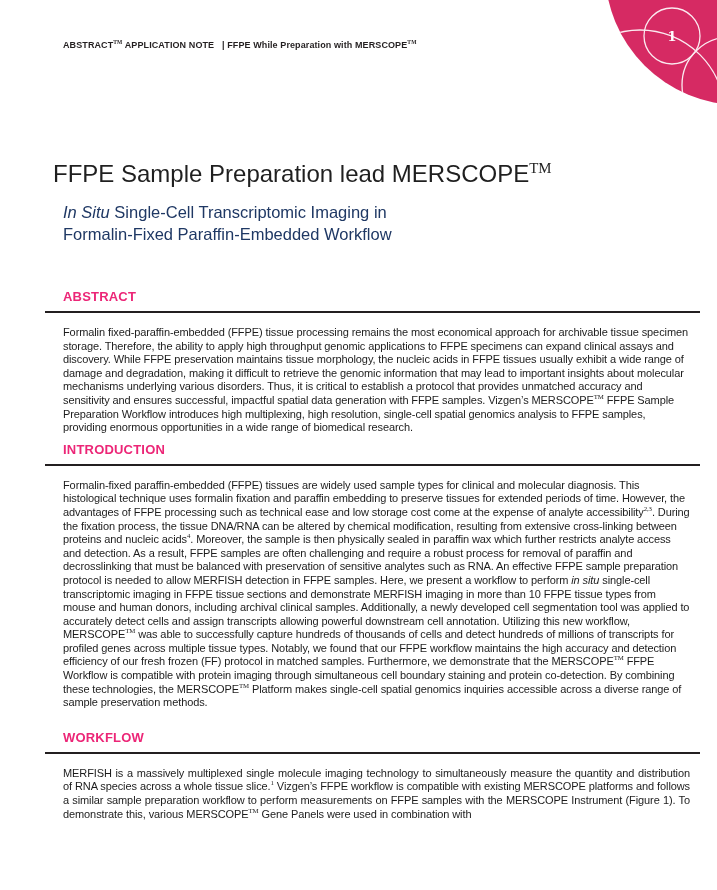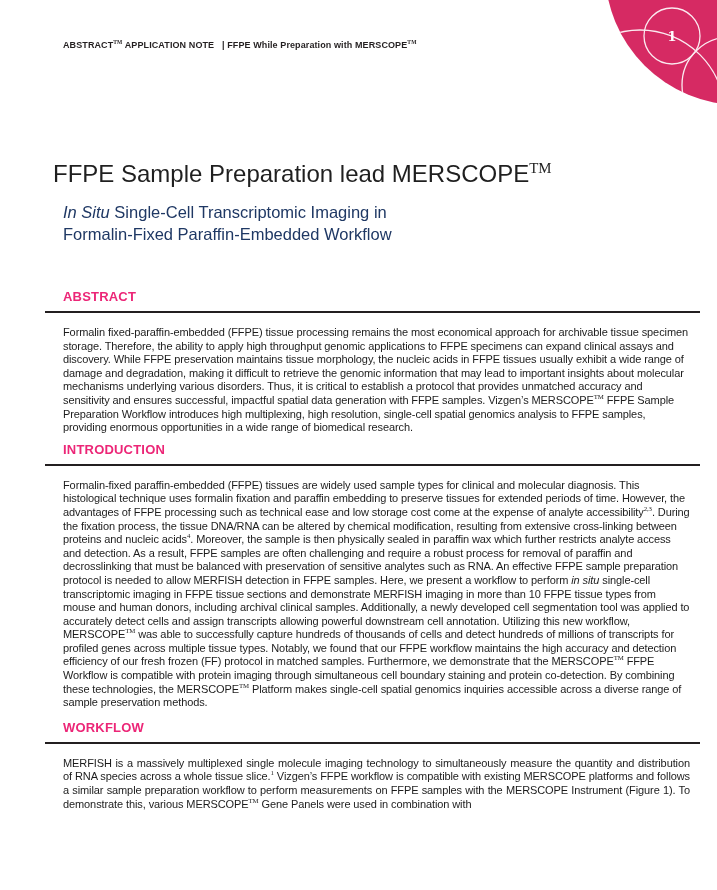--- a/index.html
+++ b/index.html
@@ -49,21 +49,21 @@
   }
   .section-heading{
     font-size:13px;
     font-weight:bold;
     letter-spacing:0.2px;
     color:#EC2677;
     line-height:16px;
   }
   .sec-abstract .section-heading{margin-top:44px;}
   .sec-introduction .section-heading{margin-top:7px;}
-  .sec-workflow .section-heading{margin-top:10px;}
+  .sec-workflow .section-heading{margin-top:20px;}
   .rule{
     height:0;
     border-top:2px solid #231f20;
     margin:6px -10px 0 -18px;
   }
   .para{
     margin-top:13px;
     font-size:11px;
     line-height:13.6px;
     letter-spacing:-0.1px;

